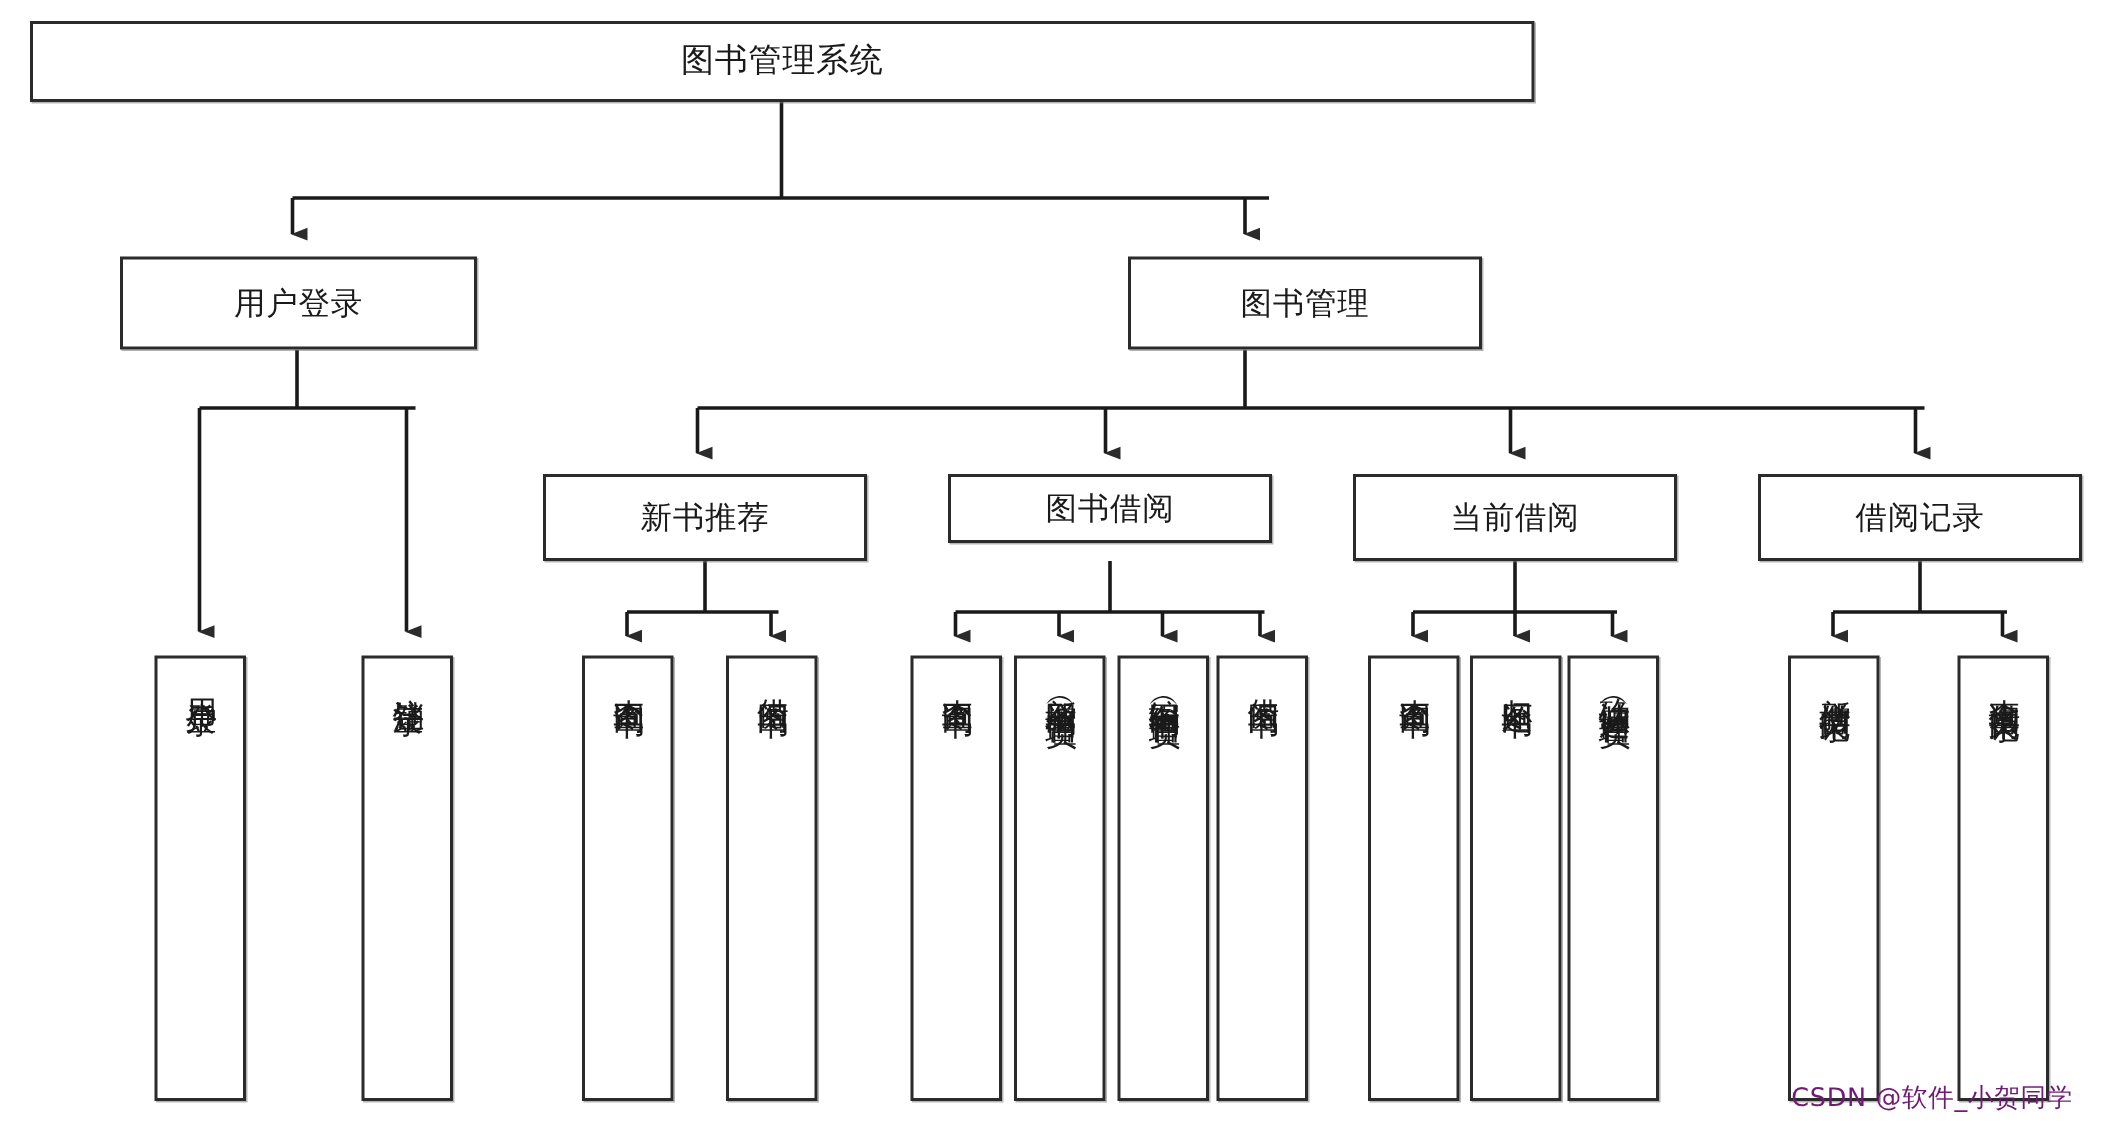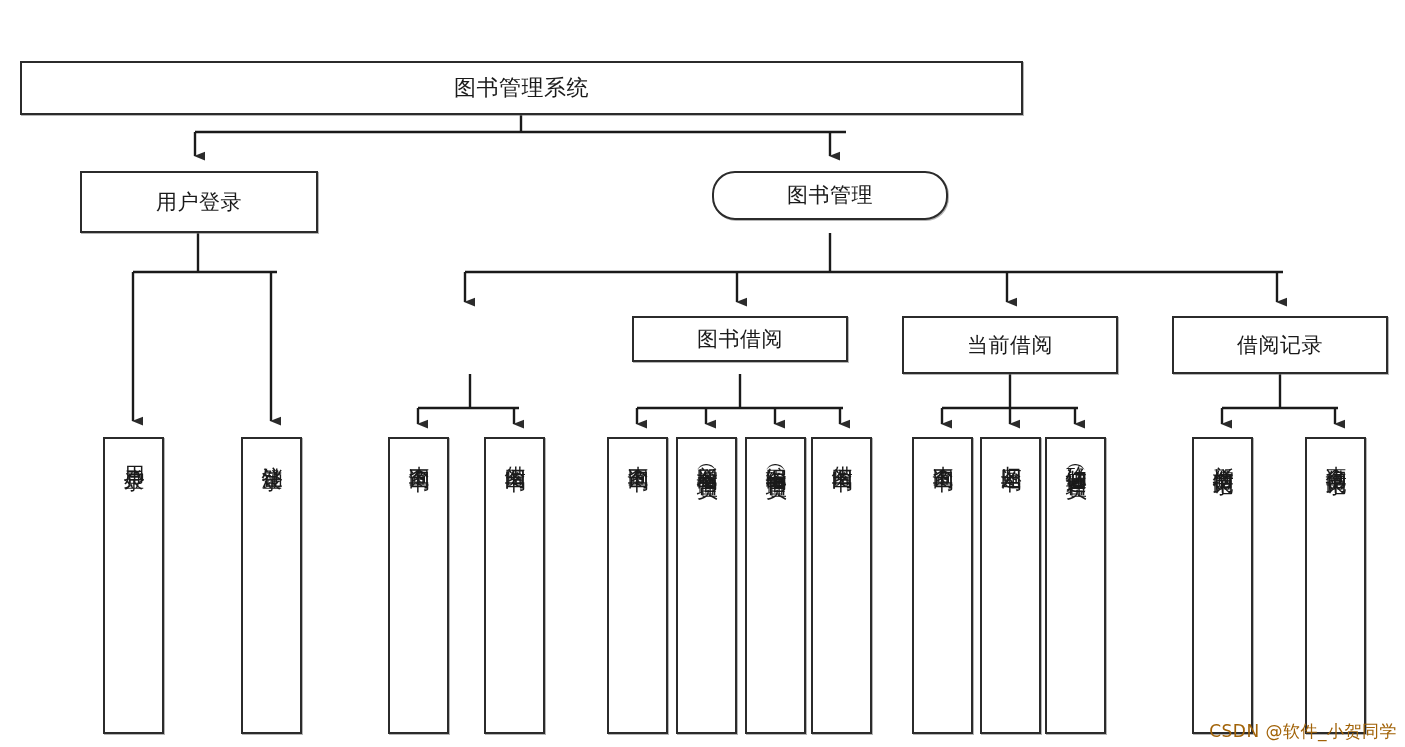--- a/index.html
+++ b/index.html
@@ -65,24 +65,24 @@
     line-height: 1.12;
     letter-spacing: 2px;
     white-space: normal;
     max-height: 280px;
   }
   .node.vert.tall .node-label {
     max-height: 284px;
   }
   #watermark {
     position: absolute;
-    right: 8px;
+    right: 23px;
     bottom: 4px;
     font-size: 17px;
-    color: #a16207;
+    color: #701a75;
     letter-spacing: 0.5px;
     z-index: 5;
     white-space: nowrap;
     font-family: "DejaVu Sans", "Liberation Sans", sans-serif;
   }
 </style>
 </head>
 <body>
 
 <div id="diagram-canvas">
@@ -130,31 +130,34 @@
       <path d="M1010,408 L1010,424" marker-end="url(#arrowhead)"></path>
       <path d="M1075,408 L1075,424" marker-end="url(#arrowhead)"></path>
 
       <path d="M1280,374 L1280,408"></path>
       <path d="M1222,408 L1338,408"></path>
       <path d="M1222,408 L1222,424" marker-end="url(#arrowhead)"></path>
       <path d="M1335,408 L1335,424" marker-end="url(#arrowhead)"></path>
     </g>
   </svg>
 
-  <div class="node root horiz" style="left:20px; top:14px; width:1003px; height:54px;margin-top:47px;">
+  <div class="node root horiz" style="left:20px; top:14px; width:1003px; height:54px;">
     <span class="node-label">图书管理系统</span>
   </div>
 
   <div class="node horiz" style="left:80px; top:171px; width:238px; height:62px;">
     <span class="node-label">用户登录</span>
   </div>
-  <div class="node horiz" style="left:712px; top:171px; width:236px; height:49px;border-radius:23px;">
+  <div class="node horiz" style="left:752px; top:171px; width:236px; height:62px;">
     <span class="node-label">图书管理</span>
   </div>
 
+  <div class="node horiz" style="left:362px; top:316px; width:216px; height:58px;">
+    <span class="node-label">新书推荐</span>
+  </div>
   <div class="node horiz" style="left:632px; top:316px; width:216px; height:46px;">
     <span class="node-label">图书借阅</span>
   </div>
   <div class="node horiz" style="left:1172px; top:316px; width:216px; height:58px;">
     <span class="node-label">借阅记录</span>
   </div>
   <div class="node horiz" style="left:902px; top:316px; width:216px; height:58px;">
     <span class="node-label">当前借阅</span>
   </div>
 

